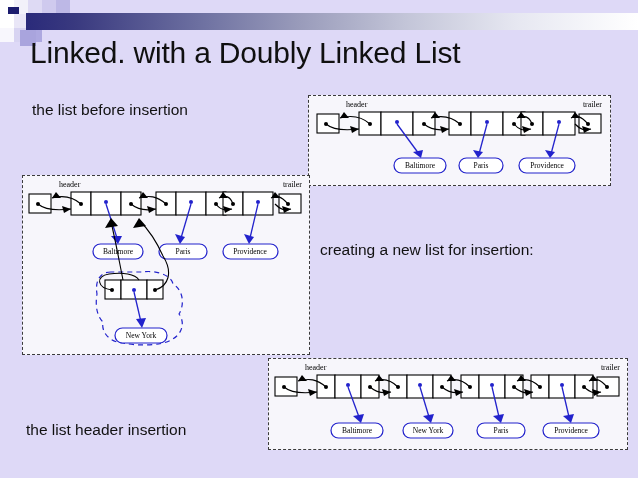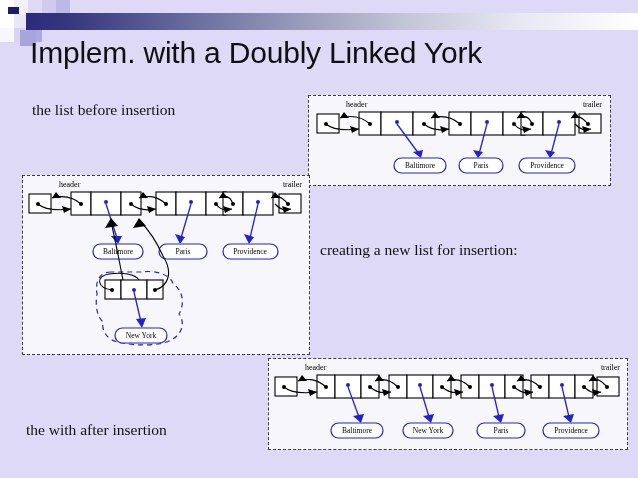--- a/index.html
+++ b/index.html
@@ -18,21 +18,21 @@
     position:absolute;left:26px;top:13px;width:612px;height:17px;
     background:linear-gradient(to right,#2a2a7a 0%,#39397f 8%,#6c6fa0 28%,#9a9cbb 45%,#c3c5d8 62%,#e6e7f1 80%,#ffffff 100%);
   }
   
   #title{
     position:absolute;left:30px;top:36px;width:600px;
     font-size:30px;line-height:34px;color:#101010;
     letter-spacing:-0.2px;white-space:nowrap;
   }
   
-  .caption{position:absolute;font-size:15.5px;color:#111;line-height:19px;font-family:Liberation Serif, serif;}
+  .caption{position:absolute;font-size:15.5px;color:#111;line-height:19px;}
   #cap-before{left:32px;top:100px;}
   #cap-creating{left:320px;top:240px;width:230px;}
   #cap-after{left:26px;top:420px;}
 
   
   .diagram{
     position:absolute;
     background:#f7f6fb;
     border:1px dashed #3b3b3b;
     box-sizing:border-box;
@@ -62,25 +62,25 @@
     <div style="left: 28px; top: 14px; width: 14px; height: 14px; background: rgb(201, 196, 236);"></div>
     <div style="left: 42px; top: 14px; width: 14px; height: 14px; background: rgb(158, 153, 216);"></div>
     <div style="left: 0px; top: 28px; width: 14px; height: 14px; background: rgb(248, 247, 253);"></div>
     <div style="left: 14px; top: 28px; width: 14px; height: 14px; background: rgb(216, 212, 242);"></div>
     <div style="left: 28px; top: 28px; width: 14px; height: 14px; background: rgb(173, 168, 224);"></div>
     <div style="left: 20px; top: 30px; width: 16px; height: 16px; background: rgb(169, 164, 221);"></div>
   </div>
 
 <div id="gradbar"></div>
 
-<div id="title">Implem. with a Doubly Linked York</div>
+<div id="title">Linked. with a Doubly Linked List</div>
 
 <div class="caption" id="cap-before">the list before insertion</div>
 <div class="caption" id="cap-creating">creating a new list for insertion:</div>
-<div class="caption" id="cap-after">the with after insertion</div>
+<div class="caption" id="cap-after">the list header insertion</div>
 
 <div class="diagram" id="diag1">
   <div class="dlabel" style="left:8px;top:4px;">header</div>
   <div class="dlabel" style="right:8px;top:4px;">trailer</div>
   <svg width="303" height="91" viewBox="0 0 303 91">
     <g stroke="#000" fill="none" stroke-width="1.1">
 
       <rect x="8" y="18" width="22" height="19" fill="#fff"></rect>
 
       <rect x="50" y="16" width="22" height="23" fill="#fff"></rect>

